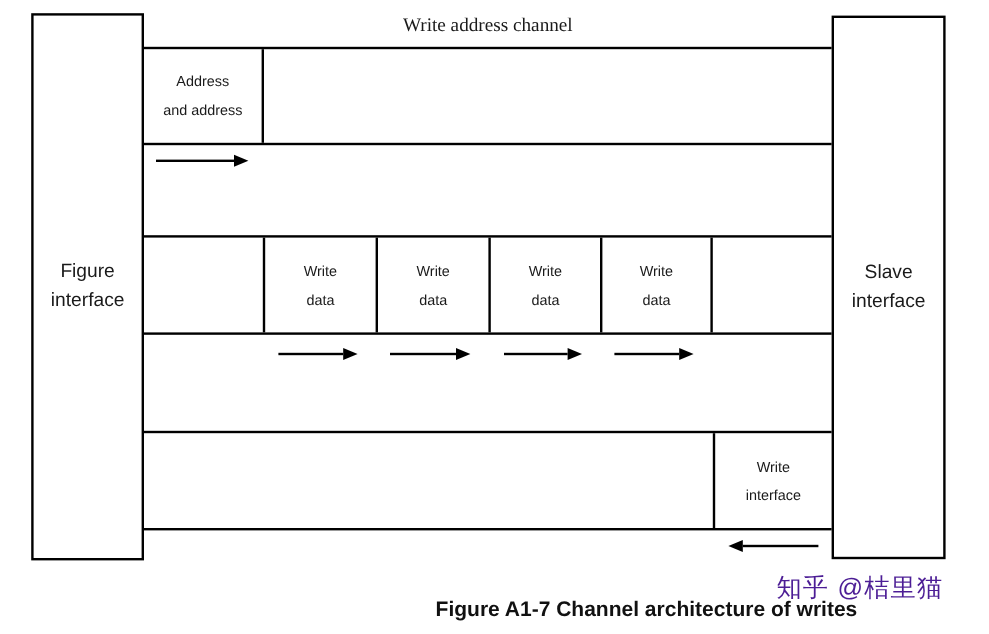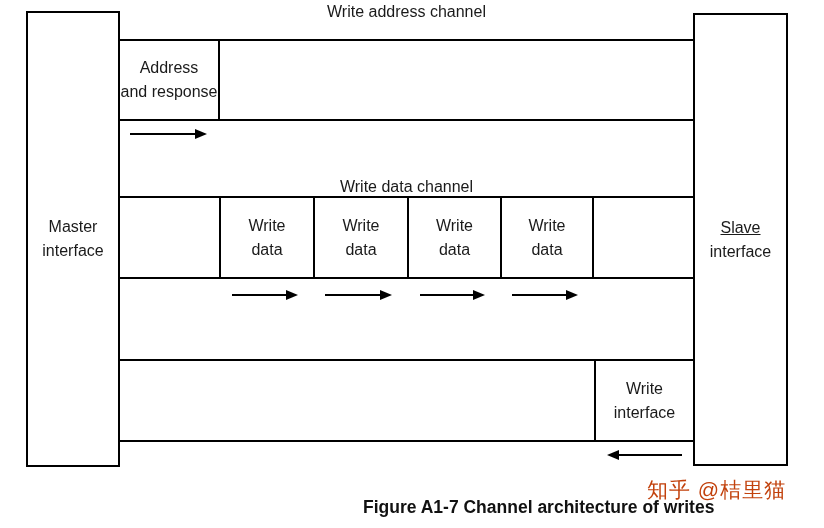--- a/index.html
+++ b/index.html
@@ -12,76 +12,75 @@
        display:flex;align-items:center;justify-content:center;text-align:center;}
   .iface-label{font-size:16px;line-height:24px;}
   
   .band{position:absolute;left:120px;width:573px;box-sizing:border-box;
         border-top:2px solid #000;border-bottom:2px solid #000;}
   .band-addr{top:39px;height:82px;}
   .band-data{top:196px;height:83px;}
   .band-resp{top:359px;height:83px;}
   .cell{position:absolute;top:0;height:100%;box-sizing:border-box;
         display:flex;align-items:center;justify-content:center;text-align:center;
-        font-size:16px;line-height:24px;}
+        font-size:12px;line-height:24px;}
   .cell-addr{left:0;width:100px;border-right:2px solid #000;}
   .cell-d1{left:99px;width:94px;border-left:2px solid #000;}
   .cell-d2{left:193px;width:94px;border-left:2px solid #000;}
   .cell-d3{left:287px;width:93px;border-left:2px solid #000;}
   .cell-d4{left:380px;width:94px;border-left:2px solid #000;border-right:2px solid #000;}
   .cell-resp{left:474px;width:99px;border-left:2px solid #000;}
   
   .chan-label{position:absolute;left:120px;width:573px;text-align:center;
               font-size:16px;line-height:18px;}
   
   .arrow{position:absolute;height:2px;background:#000;}
   .arrow-right::after{
     content:"";position:absolute;right:-12px;top:-4px;width:0;height:0;
     border-left:12px solid #000;border-top:5px solid transparent;border-bottom:5px solid transparent;}
   .arrow-left::before{
     content:"";position:absolute;left:-12px;top:-4px;width:0;height:0;
     border-right:12px solid #000;border-top:5px solid transparent;border-bottom:5px solid transparent;}
   .caption{position:absolute;left:363px;top:497px;font-size:17.5px;font-weight:bold;
            color:#111;white-space:nowrap;z-index:1;}
-  .watermark{position:absolute;left:647px;top:476px;font-size:21px;color:#c2410c;
+  .watermark{position:absolute;left:647px;top:476px;font-size:21px;color:#4c1d95;
              white-space:nowrap;z-index:2;letter-spacing:1px;}
 </style>
 </head>
 <body>
 
 <div id="stage">
 
   <div class="box iface-label" style="left:26px;top:11px;width:94px;height:456px;">
     <div>
-      <span style="display:block;">Master</span>
+      <span style="display:block;">Figure</span>
       <span style="display:block;">interface</span>
     </div>
   </div>
 
   <div class="box iface-label" style="left:693px;top:13px;width:95px;height:453px;">
     <div>
-      <span style="display:block;text-decoration:underline;">Slave</span>
+      <span style="display:block;">Slave</span>
       <span style="display:block;">interface</span>
     </div>
   </div>
 
-  <div class="chan-label" style="top:3px;">Write address channel</div>
+  <div class="chan-label" style="top:13px;font-family:Liberation Serif, serif;">Write address channel</div>
 
   <div class="band band-addr">
     <div class="cell cell-addr">
       <div>
         <span style="display:block;">Address</span>
-        <span style="display:block;">and response</span>
+        <span style="display:block;">and address</span>
       </div>
     </div>
   </div>
 
   <div class="arrow arrow-right" style="left:130px;top:133px;width:65px;"></div>
 
-  <div class="chan-label" style="top:178px;">Write data channel</div>
 
   <div class="band band-data">
     <div class="cell cell-d1">
       <div>
         <span style="display:block;">Write</span>
         <span style="display:block;">data</span>
       </div>
     </div>
     <div class="cell cell-d2">
       <div>

